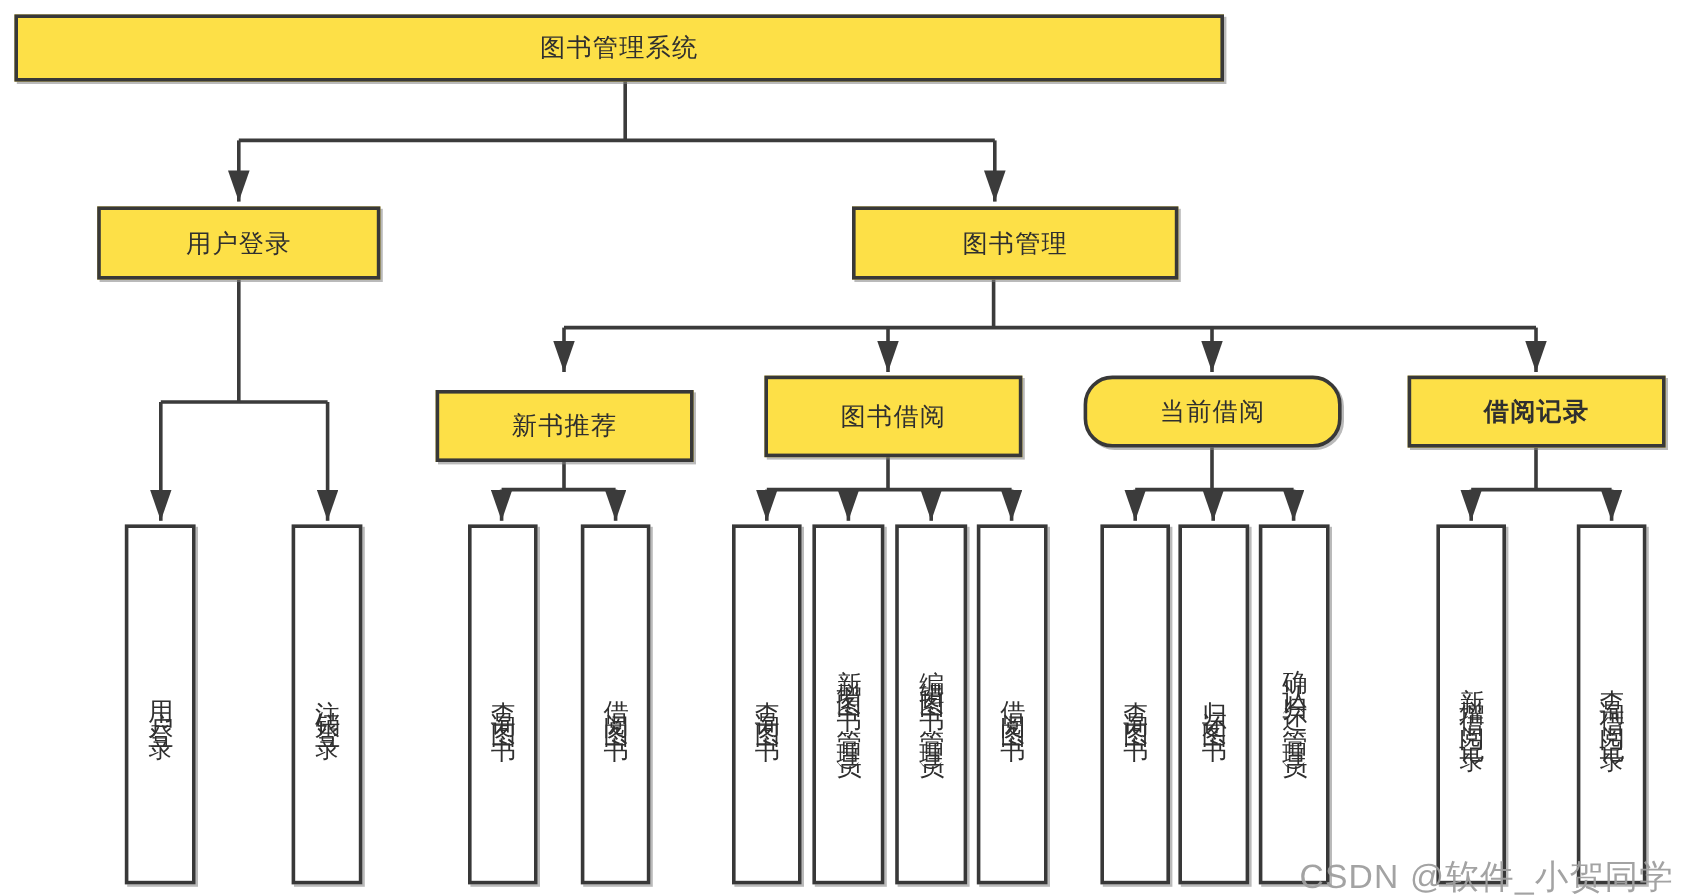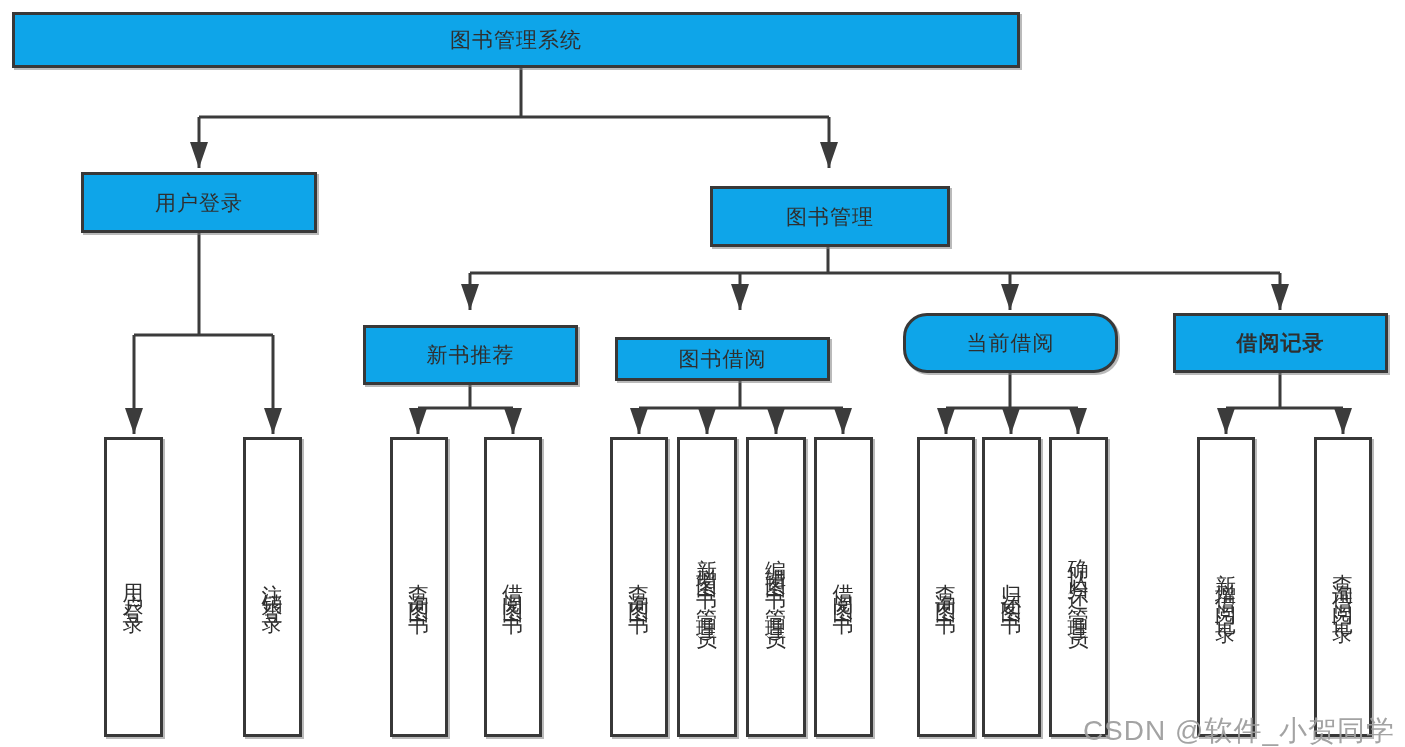--- a/index.html
+++ b/index.html
@@ -2,21 +2,21 @@
 <html><head>
 <meta charset="utf-8">
 <style>
   html,body{margin:0;padding:0;background:#ffffff;}
   #stage{
     position:relative;width:1405px;height:747px;background:#ffffff;overflow:hidden;
     font-family:"Liberation Sans","DejaVu Sans",sans-serif;color:#2f2f2f;
   }
   #connectors{position:absolute;left:0;top:0;z-index:1;}
   .box{
-    position:absolute;box-sizing:border-box;background:#0ea5e9;
+    position:absolute;box-sizing:border-box;background:#fde047;
     border:3px solid #383838;box-shadow:2px 2px 0 rgba(130,130,130,0.55);
     display:flex;align-items:center;justify-content:center;
     font-size:21px;letter-spacing:1px;z-index:2;
   }
   .vbox{
     position:absolute;box-sizing:border-box;background:#ffffff;
     border:3px solid #383838;box-shadow:2px 2px 0 rgba(130,130,130,0.55);
     display:flex;align-items:center;justify-content:center;z-index:2;
   }
   .vbox span{
@@ -76,28 +76,28 @@
     </g>
   </svg>
 
   <div class="box" style="left:12px;top:12px;width:1008px;height:56px;">
     <span>图书管理系统</span>
   </div>
 
   <div class="box" style="left:81px;top:172px;width:236px;height:61px;">
     <span>用户登录</span>
   </div>
-  <div class="box" style="left:710px;top:186px;width:240px;height:61px;">
+  <div class="box" style="left:710px;top:172px;width:272px;height:61px;">
     <span>图书管理</span>
   </div>
 
   <div class="box" style="left:363px;top:313px;width:215px;height:60px;margin-top:12px;">
     <span>新书推荐</span>
   </div>
-  <div class="box" style="left:615px;top:313px;width:215px;height:44px;margin-top:24px;">
+  <div class="box" style="left:637px;top:313px;width:215px;height:68px;">
     <span>图书借阅</span>
   </div>
   <div class="box" style="left:903px;top:313px;width:215px;height:60px;border-radius:24px;">
     <span>当前借阅</span>
   </div>
   <div class="box" style="left:1173px;top:313px;width:215px;height:60px;font-weight:bold;">
     <span>借阅记录</span>
   </div>
 
   <div class="vbox" style="left:104px;top:437px;width:59px;height:300px;">

